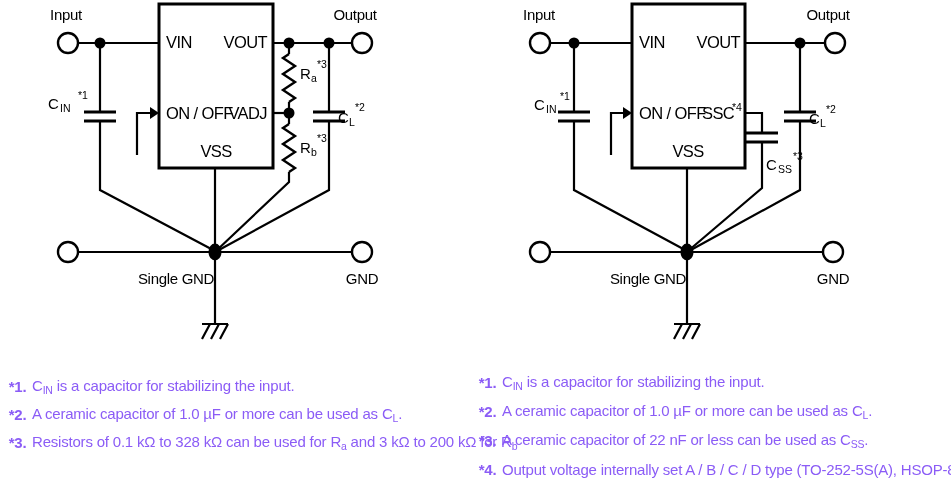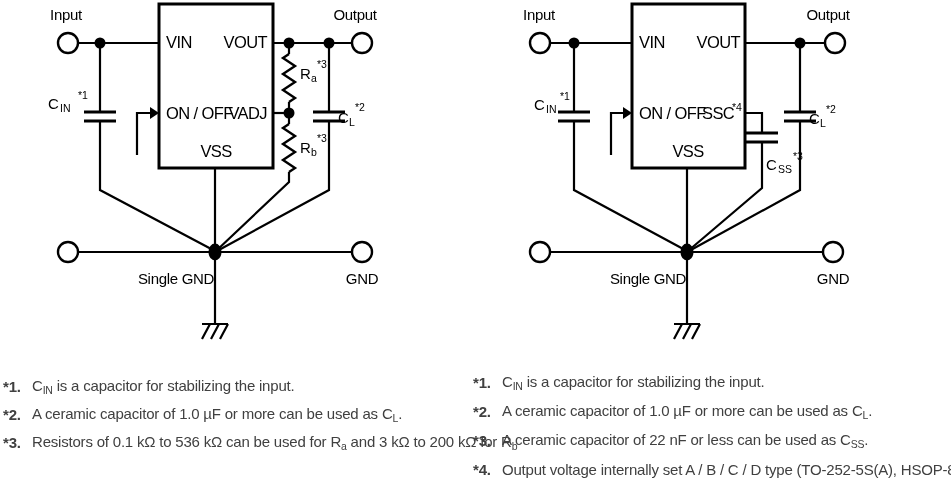--- a/index.html
+++ b/index.html
@@ -1,17 +1,17 @@
 <!DOCTYPE html>
 <html><head>
 <meta charset="utf-8">
 <style>
   html,body{margin:0;padding:0;background:#fff;}
   .stage{position:relative;width:951px;height:494px;background:#fff;overflow:hidden;
-         font-family:"Liberation Sans",sans-serif;color:#404040;}
+         font-family:"Liberation Sans",sans-serif;color:#8b5cf6;text-align:center;}
   .schematics{position:absolute;left:0;top:0;}
   
   .wire{stroke:#000;stroke-width:2.2;fill:none;}
   .plate{stroke:#000;stroke-width:3;fill:none;}
   .res{stroke:#000;stroke-width:2.4;fill:none;}
   .boxline{stroke:#000;stroke-width:3;fill:#fff;}
   .term{stroke:#000;stroke-width:2.4;fill:#fff;}
   .dot{fill:#000;stroke:none;}
   .lbl{font-family:"Liberation Sans",sans-serif;font-size:15px;fill:#000;letter-spacing:-0.3px;}
   .pin{font-size:16.5px;letter-spacing:-0.6px;}
@@ -158,21 +158,21 @@
     <div class="fn-line">
       <span class="fn-marker">*1.</span>
       <span class="fn-text"><span>C</span><span class="s-sub">IN</span><span> is a capacitor for stabilizing the input.</span></span>
     </div>
     <div class="fn-line">
       <span class="fn-marker">*2.</span>
       <span class="fn-text"><span>A ceramic capacitor of 1.0 µF or more can be used as C</span><span class="s-sub">L</span><span>.</span></span>
     </div>
     <div class="fn-line">
       <span class="fn-marker">*3.</span>
-      <span class="fn-text"><span>Resistors of 0.1 kΩ to 536 kΩ can be used for R</span><span class="s-sub">a</span><span> and 3 kΩ to 200 kΩ for R</span><span class="s-sub">b</span></span>
+      <span class="fn-text"><span>Resistors of 0.1 kΩ to 328 kΩ can be used for R</span><span class="s-sub">a</span><span> and 3 kΩ to 200 kΩ for R</span><span class="s-sub">b</span></span>
     </div>
   </div>
 
   <div class="fn-block fn-right">
     <div class="fn-line">
       <span class="fn-marker">*1.</span>
       <span class="fn-text"><span>C</span><span class="s-sub">IN</span><span> is a capacitor for stabilizing the input.</span></span>
     </div>
     <div class="fn-line">
       <span class="fn-marker">*2.</span>

